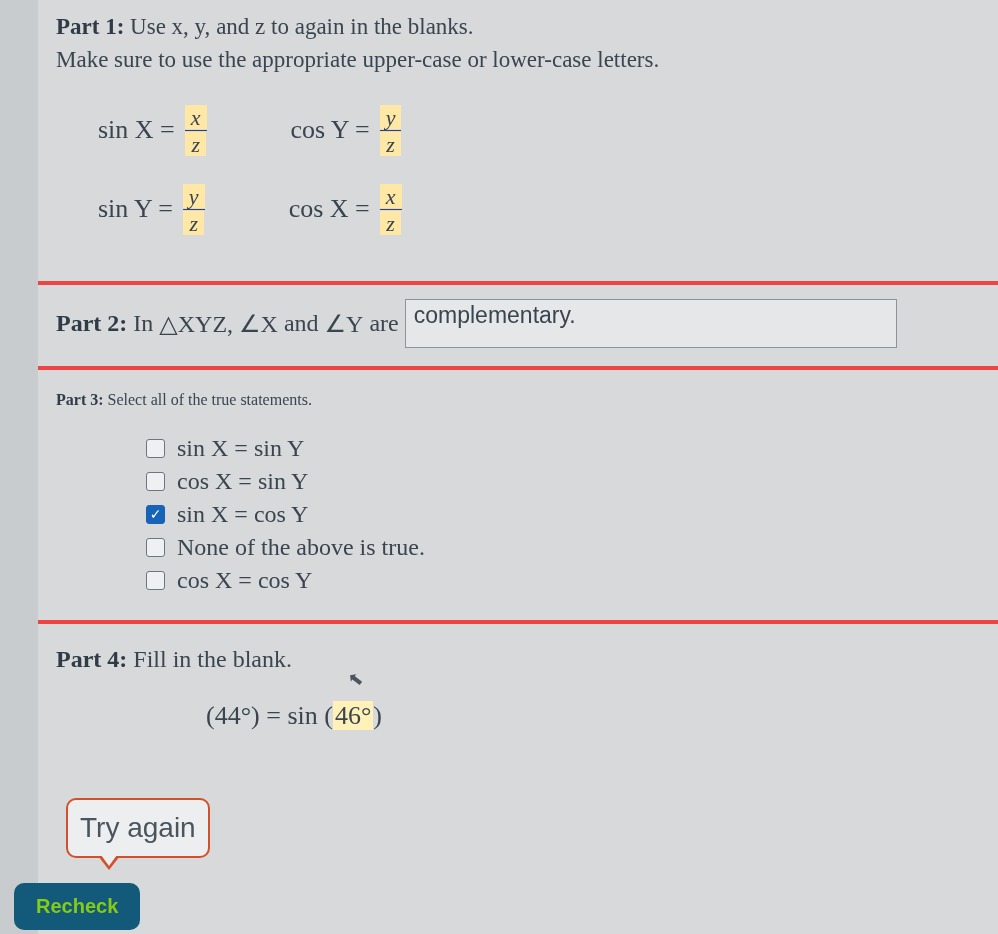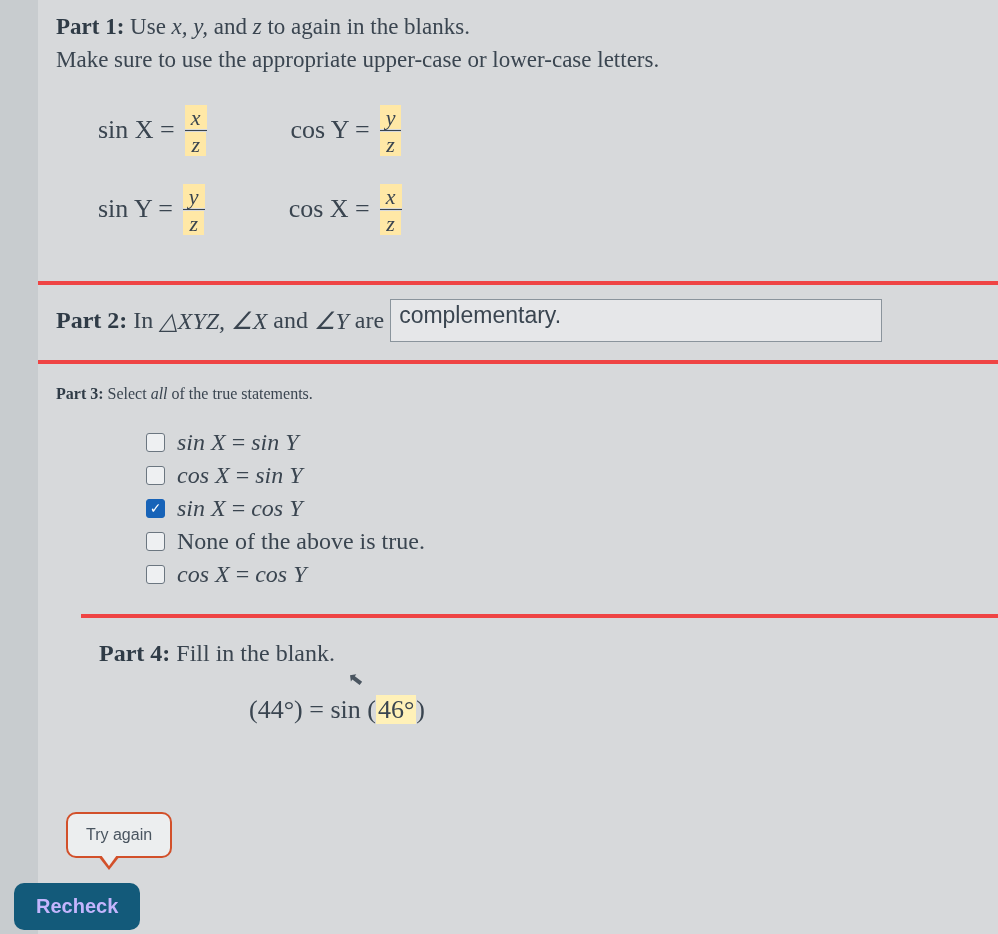--- a/index.html
+++ b/index.html
@@ -45,50 +45,50 @@
     text-align: center;
   }
   .frac .bar { width: 100%; height: 1px; background: #3a4550; margin: 1px 0; }
   .p2line { font-size: 24px; display:flex; align-items:center; flex-wrap:wrap; gap:6px; }
   .tri { font-size: 24px; }
   .angle { font-size: 24px; }
   .select-box {
     display: inline-block;
     border: 1px solid #8a949c;
     background: #e6e7e9;
-    padding: 2px 320px 12px 8px;
+    padding: 2px 320px 18px 8px;
     font-size: 23px;
     color: #3a4550;
     font-family: Verdana, Arial, sans-serif;
   }
   .checks { margin: 14px 0 8px 90px; }
   .chk-row { display: flex; align-items: center; gap: 12px; font-size: 24px; margin: 6px 0; }
   .box {
     width: 19px; height: 19px;
     border: 1.6px solid #6b7680;
     border-radius: 3px;
     background: #eef0f2;
     display: inline-flex; align-items:center; justify-content:center;
     font-size: 14px; color: #fff;
   }
   .box.checked { background: #1763b8; border-color: #1763b8; }
-  .mathit { font-style: italic; }
-  .p4 { font-size: 24px; padding-bottom: 40px; margin-left: 43px; }
+  .mathit { }
+  .p4 { font-size: 24px; padding-bottom: 40px; }
   .p4-eq { margin: 14px 0 0 150px; font-size: 26px; }
   .hl { background: #fff1b8; padding: 0 2px; }
   .callout {
     position: absolute;
     left: 28px;
     bottom: 76px;
     background: #eceeef;
     border: 2px solid #d2502a;
     border-radius: 10px;
-    padding: 12px 18px;
+    padding: 12px 12px;
     font-family: Verdana, Arial, sans-serif;
-    font-size: 16px;
+    font-size: 28px;
     color: #4a5560;
   }
   .callout::after {
     content: "";
     position: absolute;
     bottom: -14px; left: 30px;
     width: 0; height: 0;
     border-left: 11px solid transparent;
     border-right: 11px solid transparent;
     border-top: 14px solid #d2502a;
@@ -101,21 +101,21 @@
     border-left: 8px solid transparent;
     border-right: 8px solid transparent;
     border-top: 11px solid #eceeef;
     z-index: 1;
   }
   .recheck {
     position: absolute;
     left: -24px;
     bottom: 4px;
     background: #135a7a;
-    color: #c4b5fd;
+    color: #84cc16;
     font-family: Verdana, Arial, sans-serif;
     font-weight: bold;
     font-size: 20px;
     padding: 12px 22px;
     border-radius: 10px;
     border: none;
   }
   .cursor {
     position: absolute;
     bottom: 244px;

